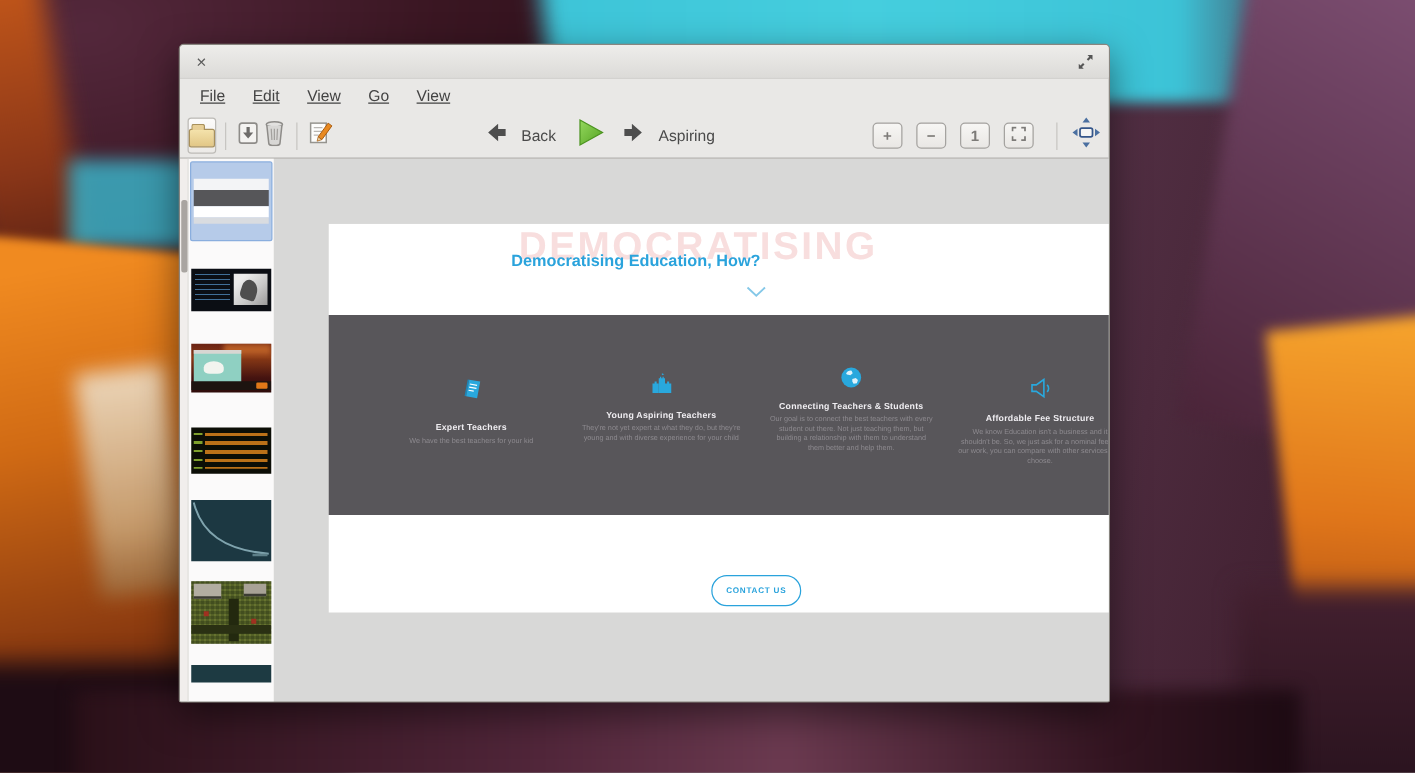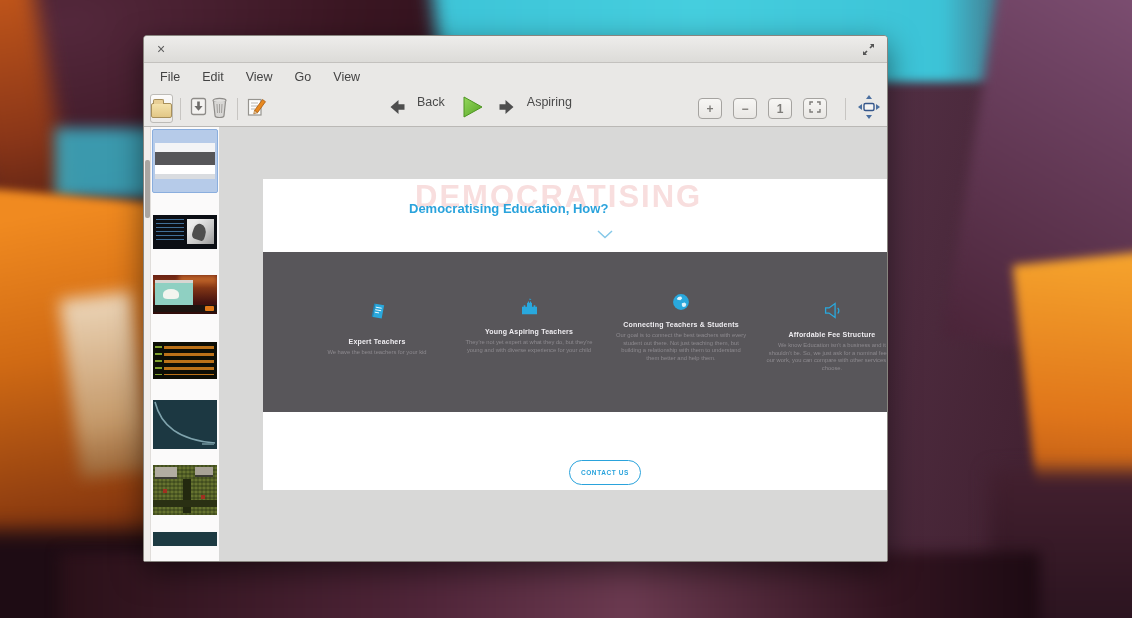--- a/index.html
+++ b/index.html
@@ -40,32 +40,32 @@
   .titlebar { flex:0 0 27px; background:linear-gradient(#eeedeb,#dcdbd8);
     border-bottom:1px solid #c3c1be; border-radius:3px 3px 0 0;
     display:flex; align-items:center; position:relative; }
   .close-btn { position:absolute; left:8px; top:3px; width:18px; height:20px; text-align:center;
     font-size:14px; line-height:20px; color:#5c5c5c; cursor:default; }
   .window-title { flex:1; text-align:center; font-size:12.5px; font-weight:bold; color:#4c4c4c; }
   .expand-btn { position:absolute; right:10px; top:6px; width:16px; height:16px; }
 
   .menubar { flex:0 0 28px; display:flex; align-items:center; padding-left:5px;
     font-size:12.5px; color:#434343; }
-  .menu-item { padding:5px 11px; }
+  .menu-item { padding:5px 11px;text-decoration:underline; }
 
   .toolbar { flex:0 0 35px; display:flex; align-items:center; padding:0 6px; }
   .tb-sep { width:1px; height:22px; background:#c7c5c2; margin:0 7px; flex:0 0 auto; }
   .open-btn { width:36px; height:29px; background:linear-gradient(#fcfbfa,#eceae7);
     border:1px solid #bdbbb7; border-radius:3px; display:flex; align-items:center; justify-content:center; }
   .folder-ic { width:21px; height:15px; background:linear-gradient(#f4e2ab,#e2c786);
     border:1px solid #a8905b; border-radius:2px; position:relative; margin-top:3px; }
   .folder-ic:before { content:""; position:absolute; top:-5px; left:1px; width:9px; height:4px;
     background:#e8cf96; border:1px solid #a8905b; border-bottom:none; border-radius:2px 2px 0 0; }
   .icon-btn { width:28px; height:28px; display:flex; align-items:center; justify-content:center; }
-  .nav-group { display:flex; margin-left:116px; }
+  .nav-group { display:flex; align-items:center; margin-left:116px; }
   .nav-label { font-size:12.5px; color:#4a4a4a; margin:0 8px 0 6px; }
   .zoom-group { display:flex; align-items:center; margin-left:118px; }
   .zoom-btn { width:24px; height:21px; border:1px solid #a5a3a0; border-radius:4px;
     background:linear-gradient(#f7f6f4,#e9e7e4); color:#7d7b78; font-size:12px; font-weight:bold;
     display:flex; align-items:center; justify-content:center; margin-right:11px; }
 
   .content { flex:1 1 auto; min-height:0; display:flex; background:#d8d8d7; border-top:1px solid #bab8b5; }
   .thumb-scrollbar { flex:0 0 7px; background:#f1eeec; border-right:1px solid #e0ddda; position:relative; }
   .sb-thumb { position:absolute; top:33px; left:1px; width:5px; height:58px; background:#a9a5a1; border-radius:2px; }
   .thumb-list { flex:0 0 68px; background:#fbfafa; position:relative; overflow:hidden; }

